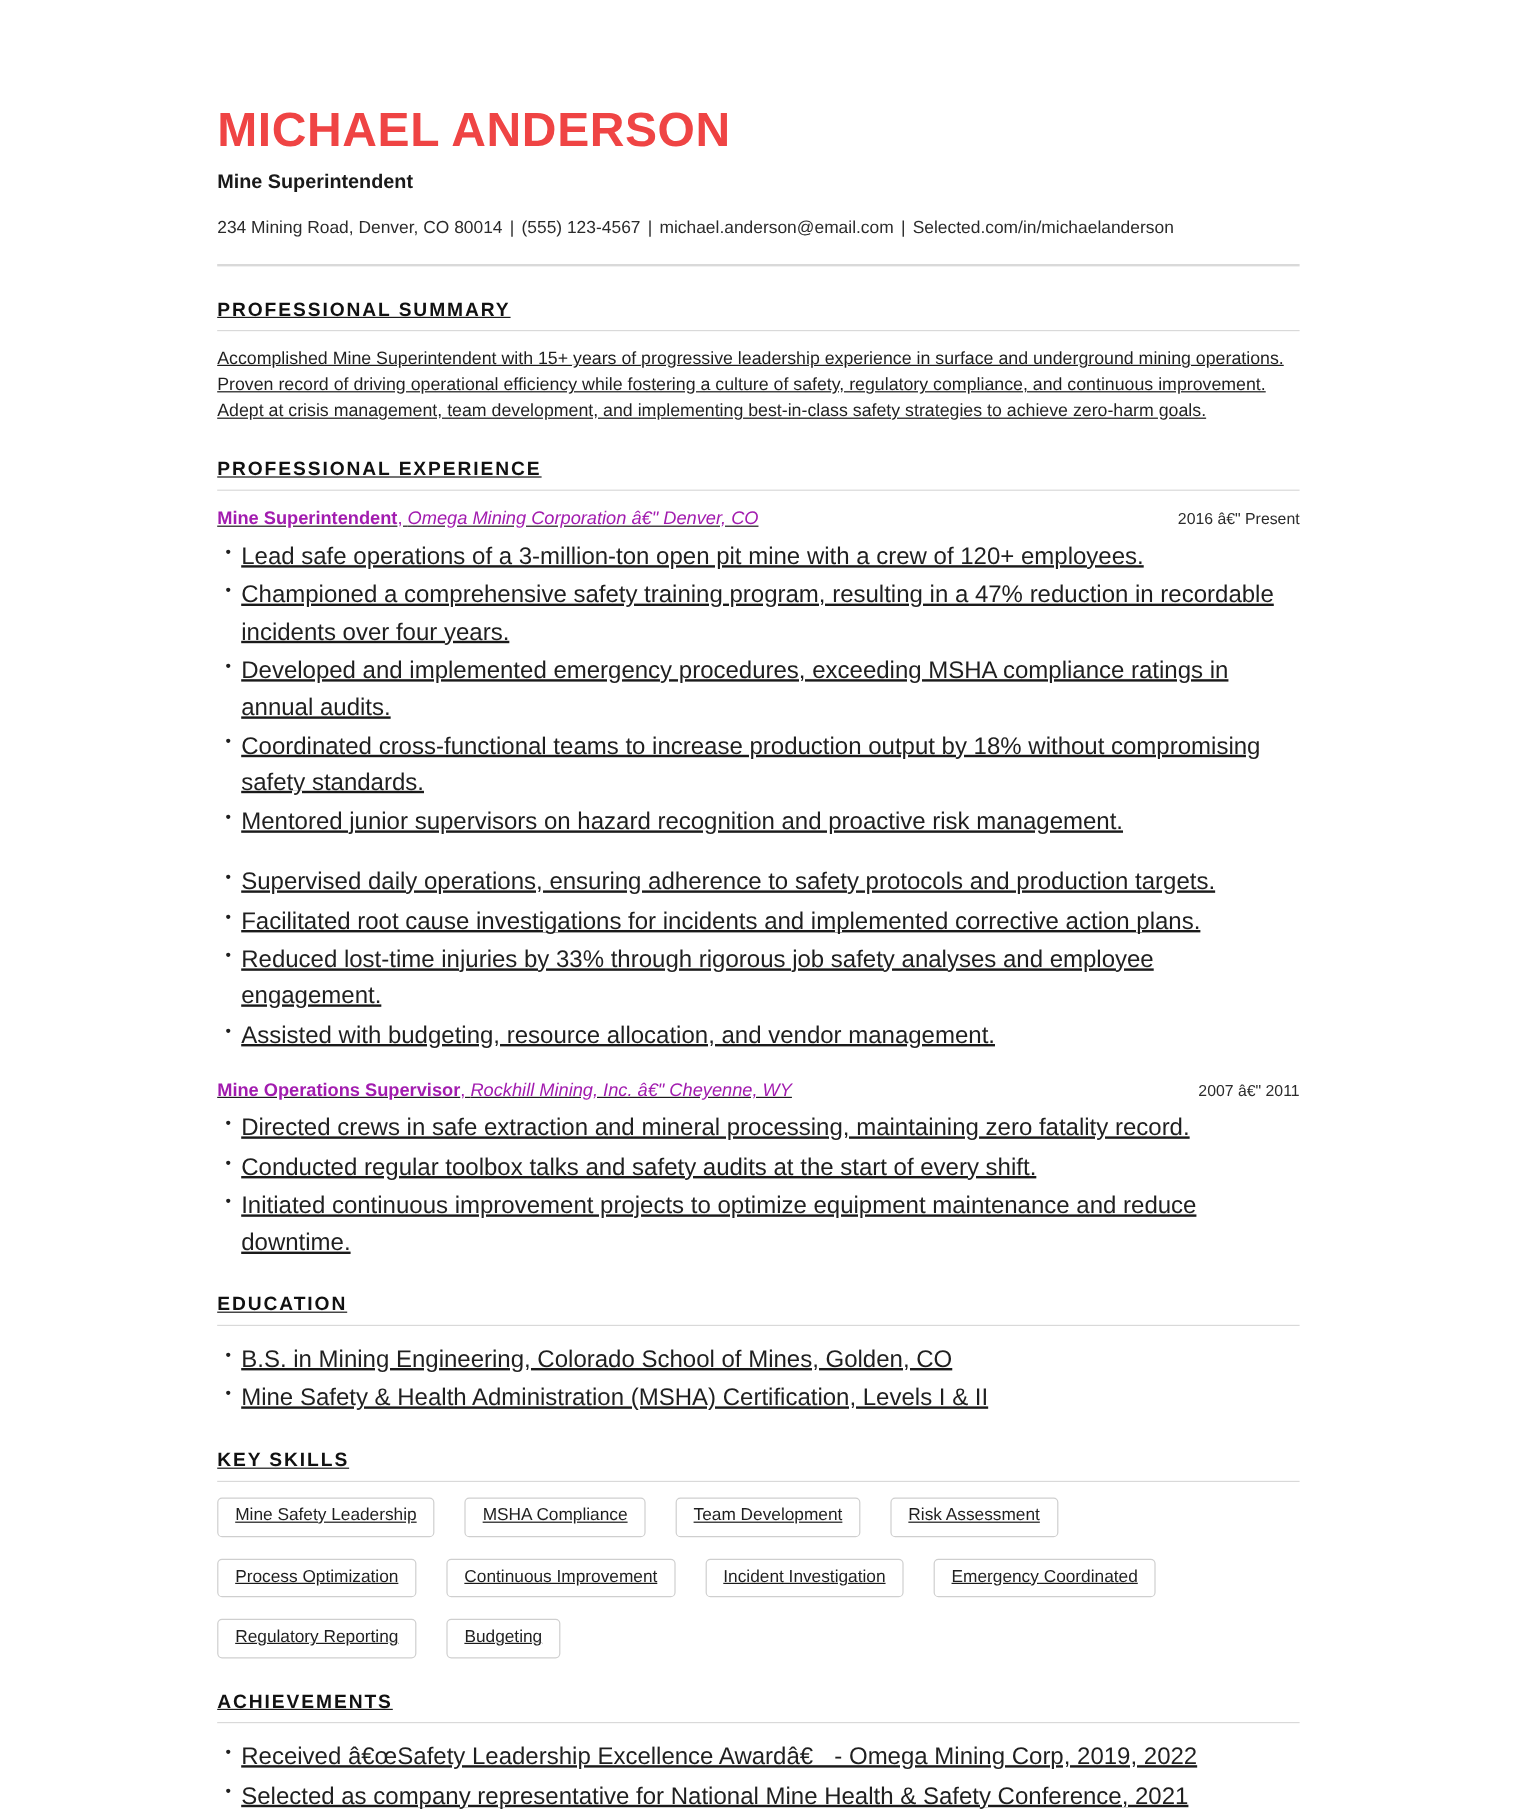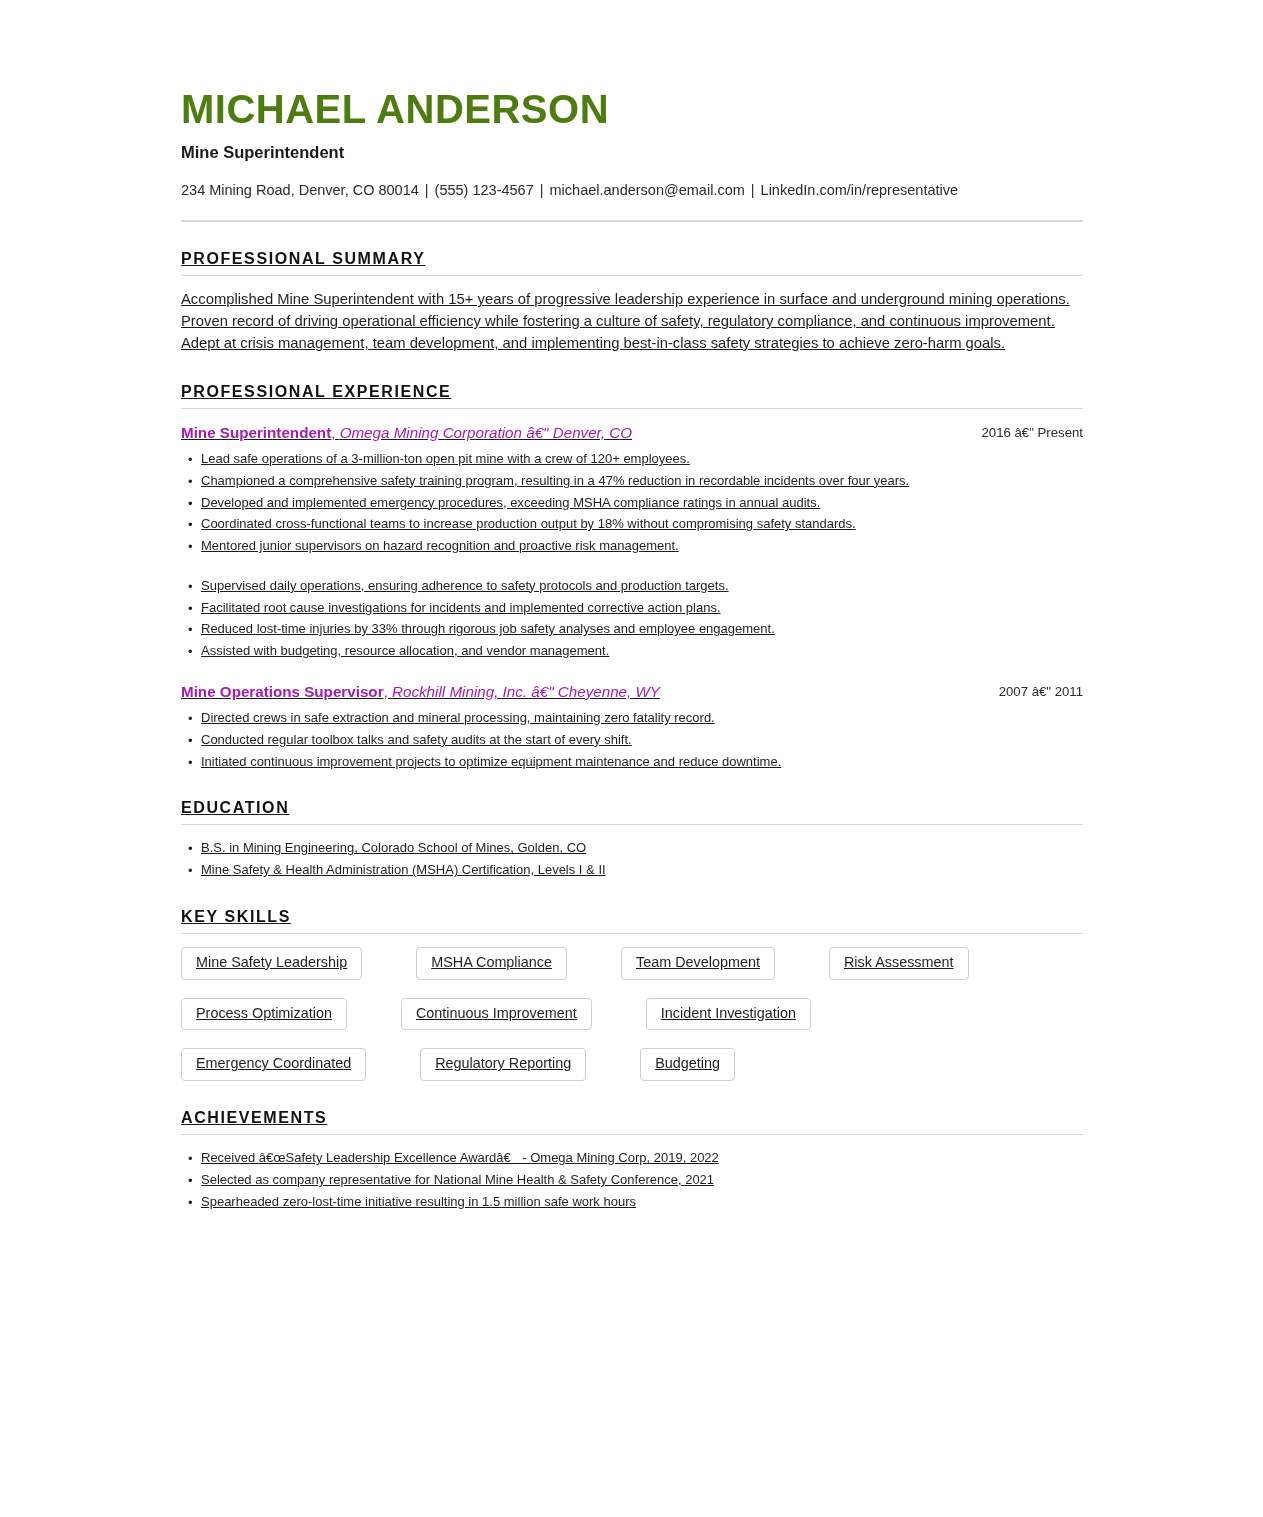--- a/index.html
+++ b/index.html
@@ -23,21 +23,21 @@
     padding: 88px 180px 40px 181px;
   }
 
   
   .resume-name {
     font-size: 40px;
     font-weight: 700;
     letter-spacing: 0.5px;
     line-height: 1.08;
     margin: 0 0 12px 0;
-    color: #4d7c0f;
+    color: #ef4444;
   }
   .resume-title {
     font-size: 16.5px;
     font-weight: 700;
     margin: 0 0 18px 0;
     color: #1a1a1a;
   }
   .contact-line {
     font-size: 14.5px;
     color: #2b2b2b;
@@ -117,41 +117,41 @@
   }
 
   ul.bullets {
     list-style: none;
     margin: 0;
     padding: 0;
   }
   ul.bullets li {
     position: relative;
     padding-left: 20px;
-    font-size: 13px;
+    font-size: 20px;
     line-height: 1.52;
     color: #1f1f1f;
     margin-bottom: 2px;
   }
   ul.bullets li::before {
     content: "\2022";
     position: absolute;
     left: 7px;
     top: 0;
     font-size: 13px;
     color: #1f1f1f;
     line-height: 1.62;
   }
 
   
   .skills-wrap {
     display: flex;
     flex-wrap: wrap;
     width: 860px;
-    gap: 18px 54px;
+    gap: 18px 25px;
     margin-top: 4px;
     text-align: right;
   }
   .skill-pill {
     border: 1px solid #cfcfcf;
     border-radius: 4px;
     padding: 7px 14px 8px 14px;
     font-size: 14.4px;
     color: #1f1f1f;
     background: #ffffff;
@@ -163,21 +163,21 @@
 </style>
 </head>
 <body>
 
 <div class="page">
 
   <div>
     <h1 class="resume-name">MICHAEL ANDERSON</h1>
     <div class="resume-title">Mine Superintendent</div>
     <div class="contact-line">
-      <span>234 Mining Road, Denver, CO 80014</span><span class="contact-sep">|</span><span>(555) 123-4567</span><span class="contact-sep">|</span><span>michael.anderson@email.com</span><span class="contact-sep">|</span><span>LinkedIn.com/in/representative</span>
+      <span>234 Mining Road, Denver, CO 80014</span><span class="contact-sep">|</span><span>(555) 123-4567</span><span class="contact-sep">|</span><span>michael.anderson@email.com</span><span class="contact-sep">|</span><span>Selected.com/in/michaelanderson</span>
     </div>
     <hr class="header-rule">
   </div>
 
   <div class="section">
     <div class="section-heading">PROFESSIONAL SUMMARY</div>
     <hr class="section-rule">
     <p class="summary-text">Accomplished Mine Superintendent with 15+ years of progressive leadership experience in surface and underground mining operations. Proven record of driving operational efficiency while fostering a culture of safety, regulatory compliance, and continuous improvement. Adept at crisis management, team development, and implementing best-in-class safety strategies to achieve zero-harm goals.</p>
   </div>
 

